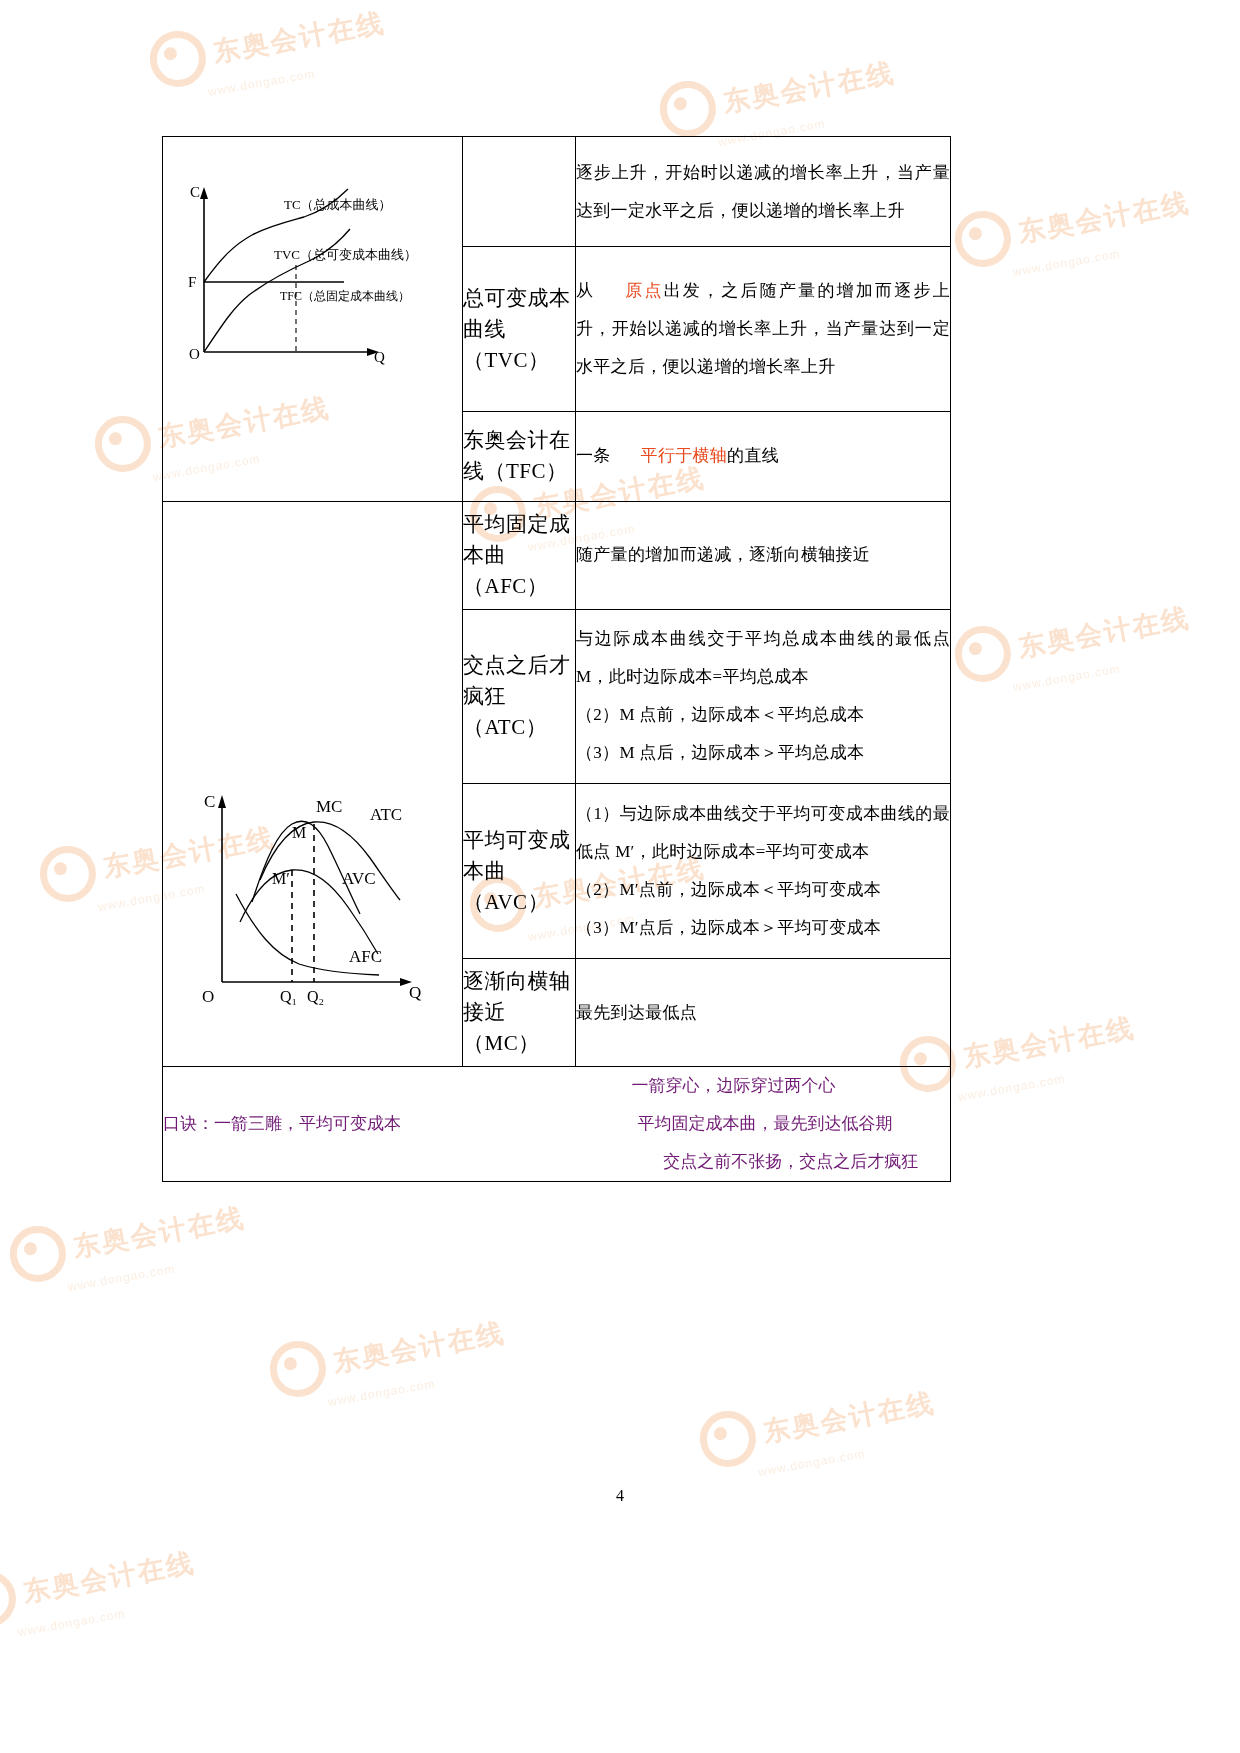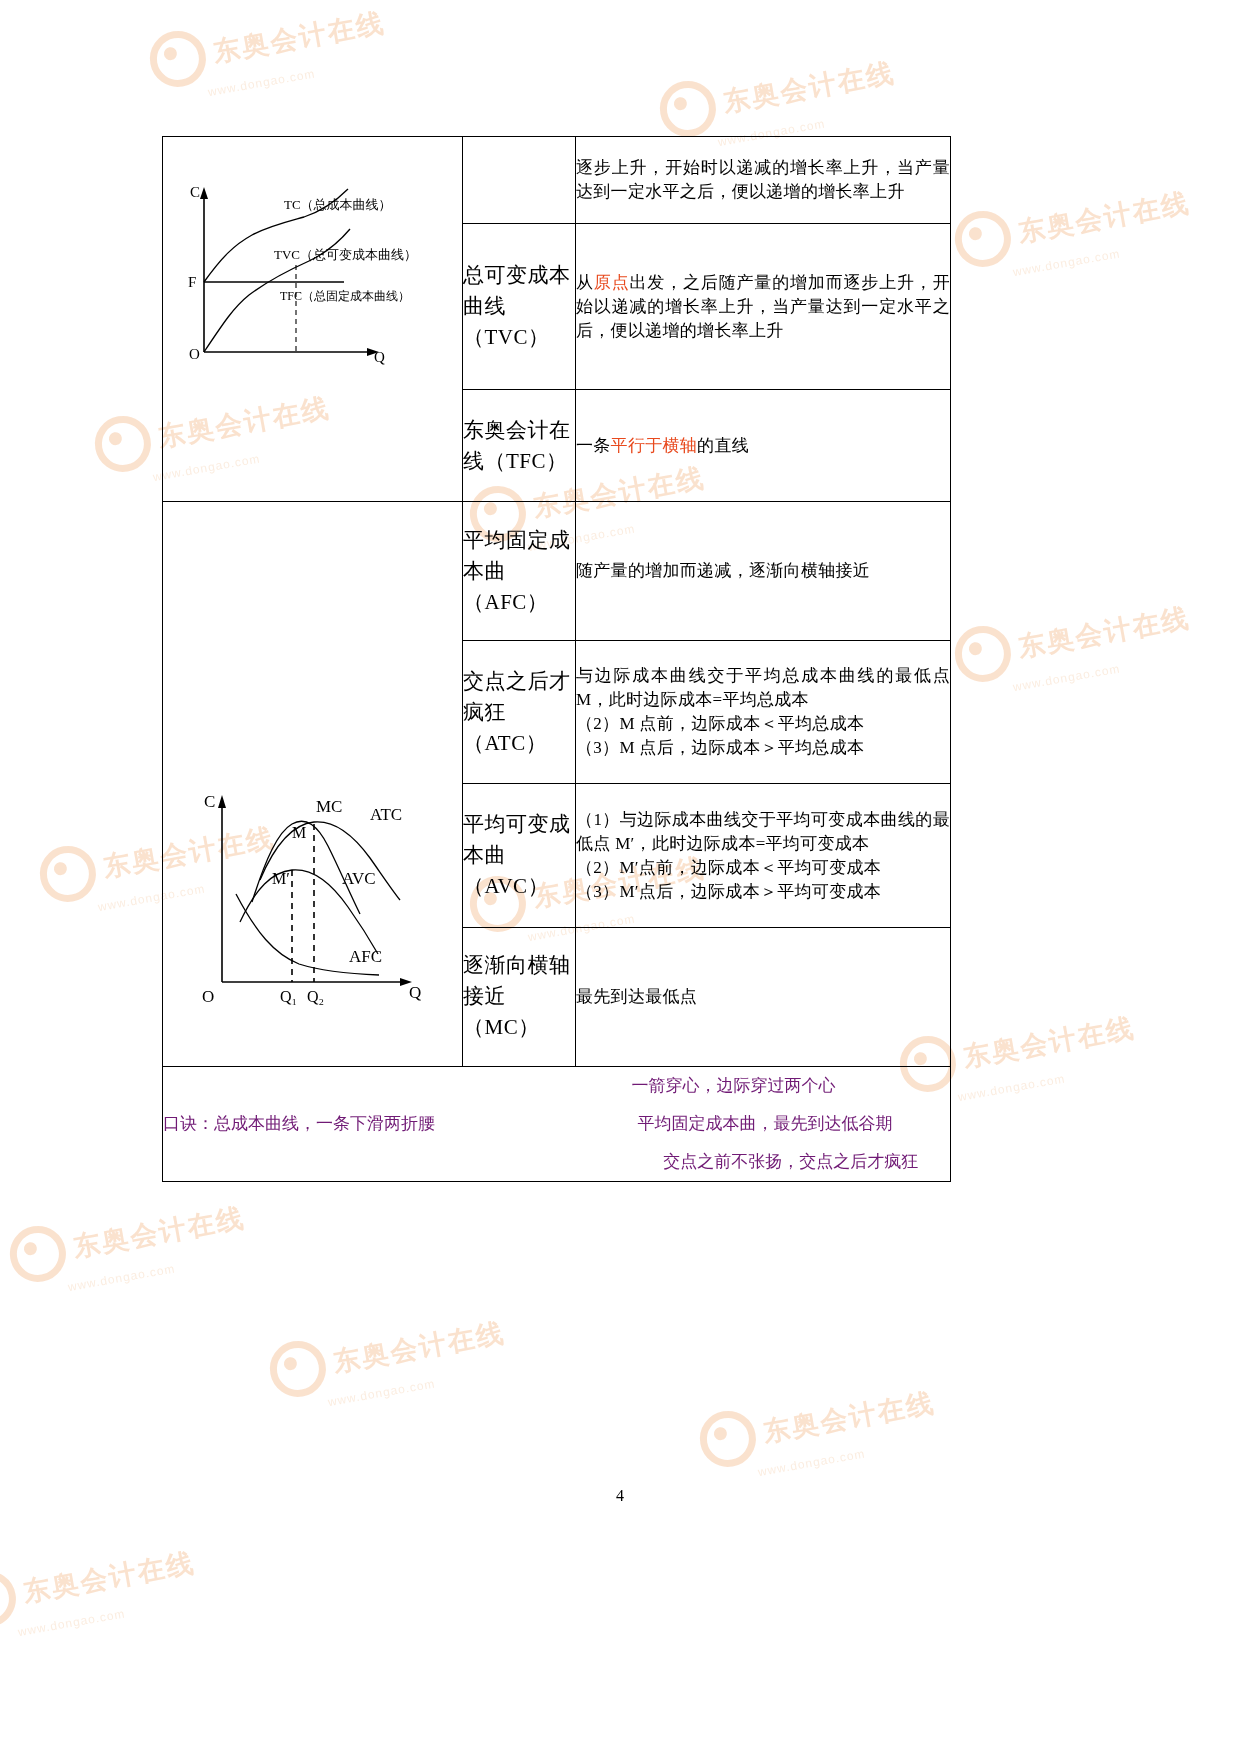--- a/index.html
+++ b/index.html
@@ -87,28 +87,29 @@
   .label-cell {
     font-size: 21px;
     line-height: 31px;
     color: #000;
     padding: 8px 9px 8px 9px;
     text-align: left;
     letter-spacing: 0.5px;
   }
   .desc-cell {
     font-size: 17px;
-    line-height: 24px;
+    line-height: 38px;
     color: #000;
     padding: 10px 12px 10px 12px;
     text-align: justify;
     letter-spacing: 0.3px;
   }
   .desc-cell .hl {
     color: #e8491d;
+    margin-left: 30px;
   }
   .chart-cell {
     padding: 0;
     text-align: center;
   }
   .mnemonic-cell {
     padding: 14px 16px 16px 16px;
     color: #701a75;
     font-size: 17px;
     line-height: 38px;
@@ -316,21 +317,21 @@
         <td class="label-cell">
           <span>逐渐向横轴接近（MC）</span>
         </td>
         <td class="desc-cell">
           <span>最先到达最低点</span>
         </td>
       </tr>
 
       <tr>
         <td class="mnemonic-cell" colspan="2" style="border-right:none;">
-          <div class="l1">口诀：总成本曲线，一条下滑两折腰</div>
+          <div class="l1">口诀：一箭三雕，平均可变成本</div>
         </td>
         <td class="mnemonic-cell" style="border-left:none; padding-left:0;">
           <div class="l2">一箭穿心，边际穿过两个心</div>
           <div class="l3">平均固定成本曲，最先到达低谷期</div>
           <div class="l4">交点之前不张扬，交点之后才疯狂</div>
         </td>
       </tr>
     </tbody>
   </table>
 </div>

